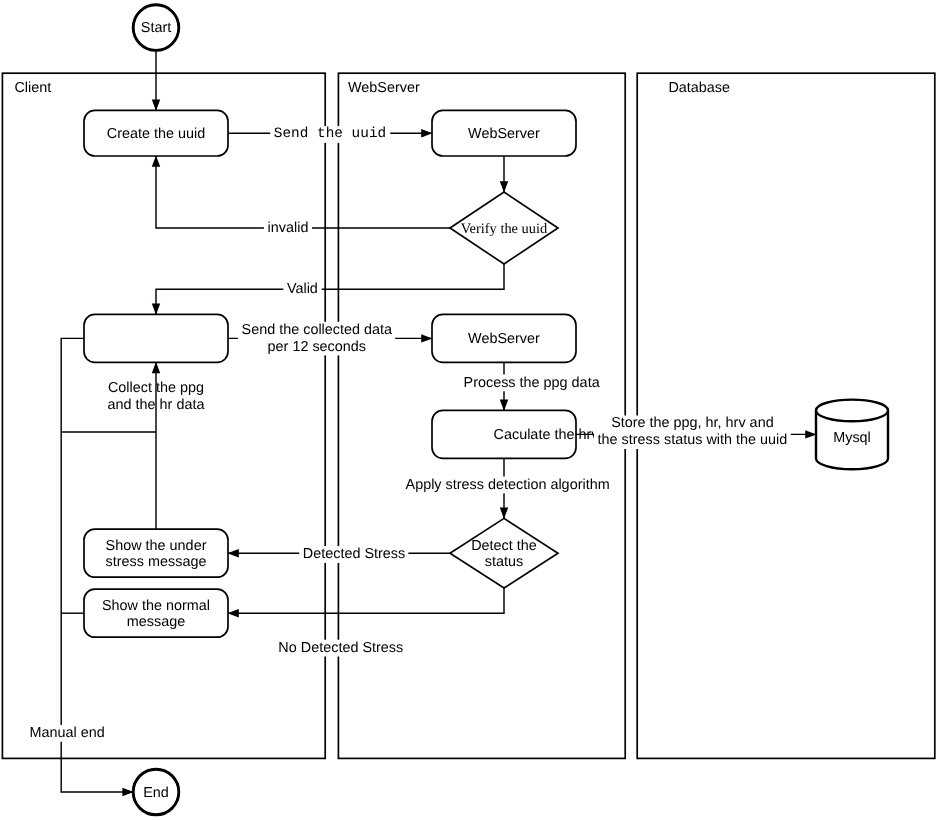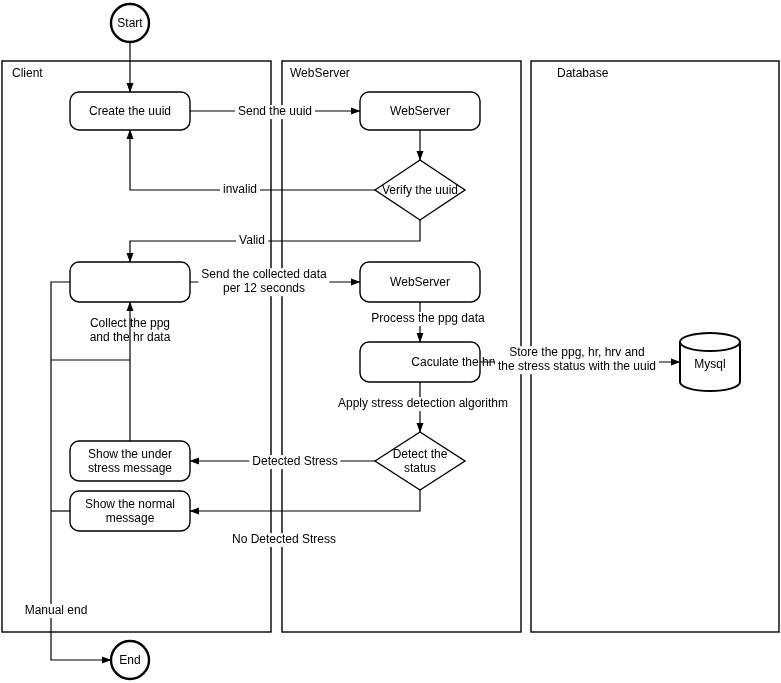--- a/index.html
+++ b/index.html
@@ -80,21 +80,21 @@
     <circle cx="130" cy="660" r="19" fill="#ffffff" stroke="#000000" stroke-width="2.4"></circle>
   </svg>
 
   <div class="lane-title" style="left:12px; top:66px;">Client</div>
   <div class="lane-title" style="left:290px; top:66px;">WebServer</div>
   <div class="lane-title" style="left:557px; top:66px;">Database</div>
 
   <div class="node-label" style="left:110px; top:3px; width:40px; height:40px;">Start</div>
   <div class="node-label" style="left:70px; top:92px; width:120px; height:38px;">Create the uuid</div>
   <div class="node-label" style="left:360px; top:92px; width:120px; height:38px;">WebServer</div>
-  <div class="node-label" style="left:372px; top:160px; width:96px; height:60px;">Verify the uuid</div>
+  <div class="node-label" style="left:372px; top:160px; width:96px; height:60px;font-family:Liberation Serif, serif;">Verify the uuid</div>
   <div class="node-label" style="left:70px; top:262px; width:120px; height:40px;margin-top:48px;">
     <div>
       <div>Collect the ppg</div>
       <div>and the hr data</div>
     </div>
   </div>
   <div class="node-label" style="left:360px; top:262px; width:120px; height:40px;">WebServer</div>
   <div class="node-label" style="left:360px; top:342px; width:120px; height:40px;margin-left:35px;">Caculate the hrv</div>
   <div class="node-label" style="left:375px; top:432px; width:90px; height:58px;">
     <div>
@@ -110,28 +110,28 @@
   </div>
   <div class="node-label" style="left:680px; top:344px; width:60px; height:40px;">Mysql</div>
   <div class="node-label" style="left:70px; top:491px; width:120px; height:40px;">
     <div>
       <div>Show the normal</div>
       <div>message</div>
     </div>
   </div>
   <div class="node-label" style="left:110px; top:640px; width:40px; height:40px;">End</div>
 
-  <div class="edge-label" style="left:275px; top:112px;">Send the uuid</div>
+  <div class="edge-label" style="left:275px; top:112px;font-family:Liberation Mono, monospace;">Send the uuid</div>
   <div class="edge-label" style="left:240px; top:190px;">invalid</div>
   <div class="edge-label" style="left:252px; top:241px;">Valid</div>
   <div class="edge-label" style="left:264px; top:282px;">
     <div>Send the collected data</div>
     <div>per 12 seconds</div>
   </div>
-  <div class="edge-label" style="left:428px; top:319px;text-align:right;">Process the ppg data</div>
+  <div class="edge-label" style="left:443px; top:319px;text-align:right;">Process the ppg data</div>
   <div class="edge-label" style="left:577px; top:360px;">
     <div>Store the ppg, hr, hrv and</div>
     <div>the stress status with the uuid</div>
   </div>
   <div class="edge-label" style="left:423px; top:404px;">Apply stress detection algorithm</div>
   <div class="edge-label" style="left:295px; top:462px;">Detected Stress</div>
   <div class="edge-label" style="left:284px; top:540px;">No Detected Stress</div>
   <div class="edge-label" style="left:56px; top:611px;">Manual end</div>
 
 </div>

